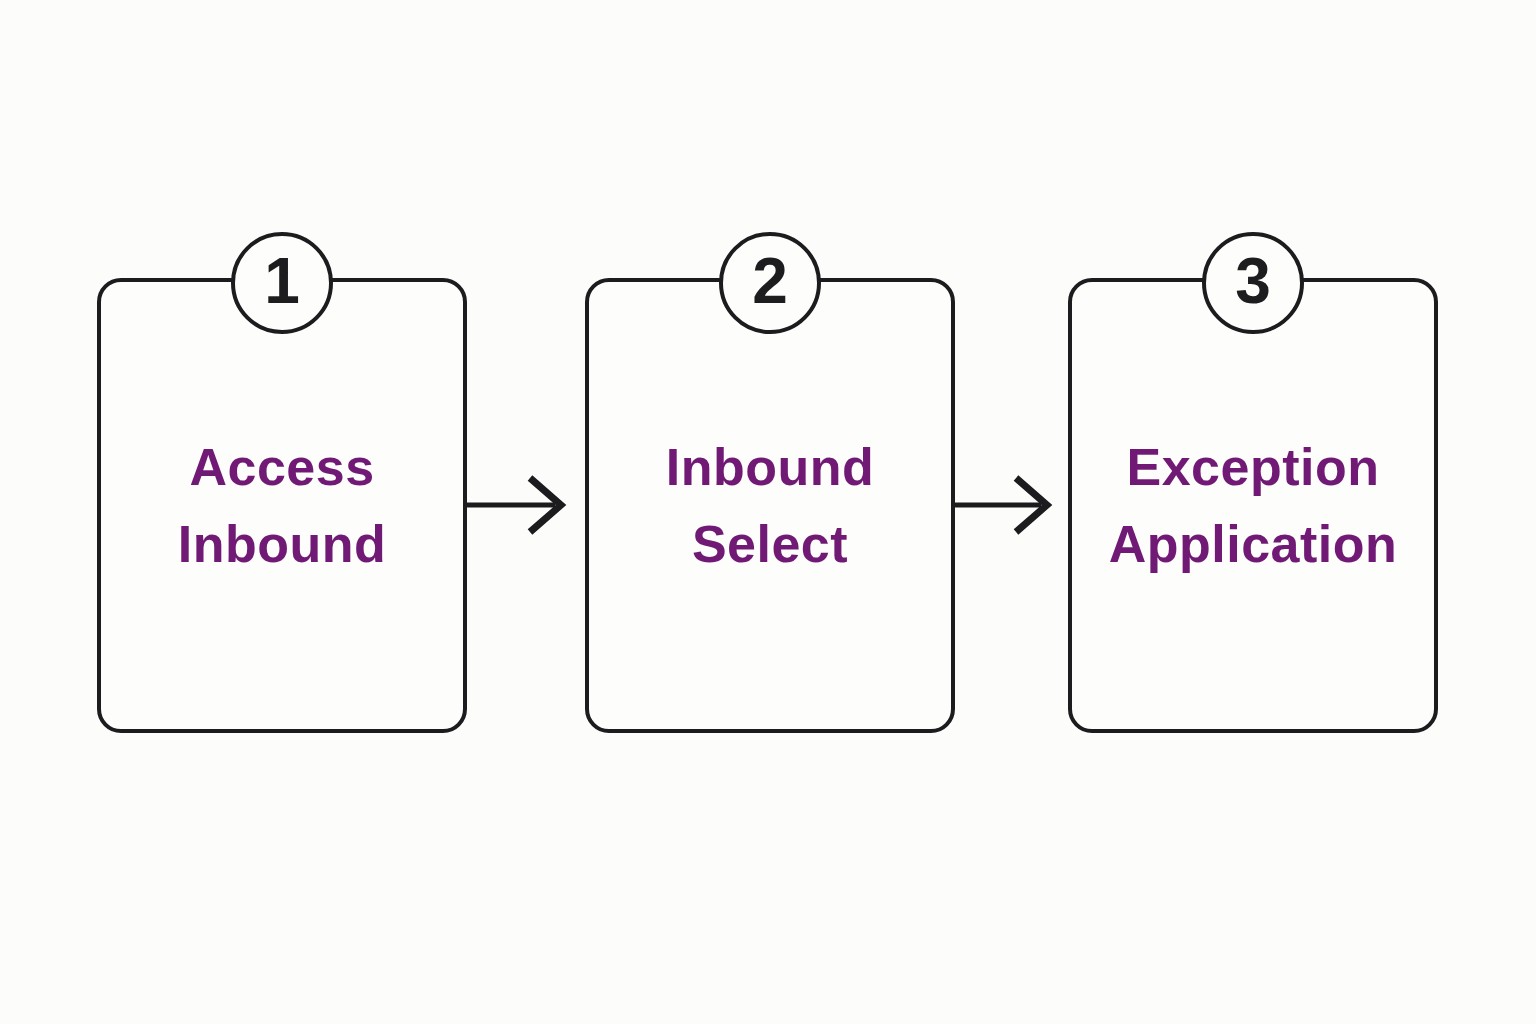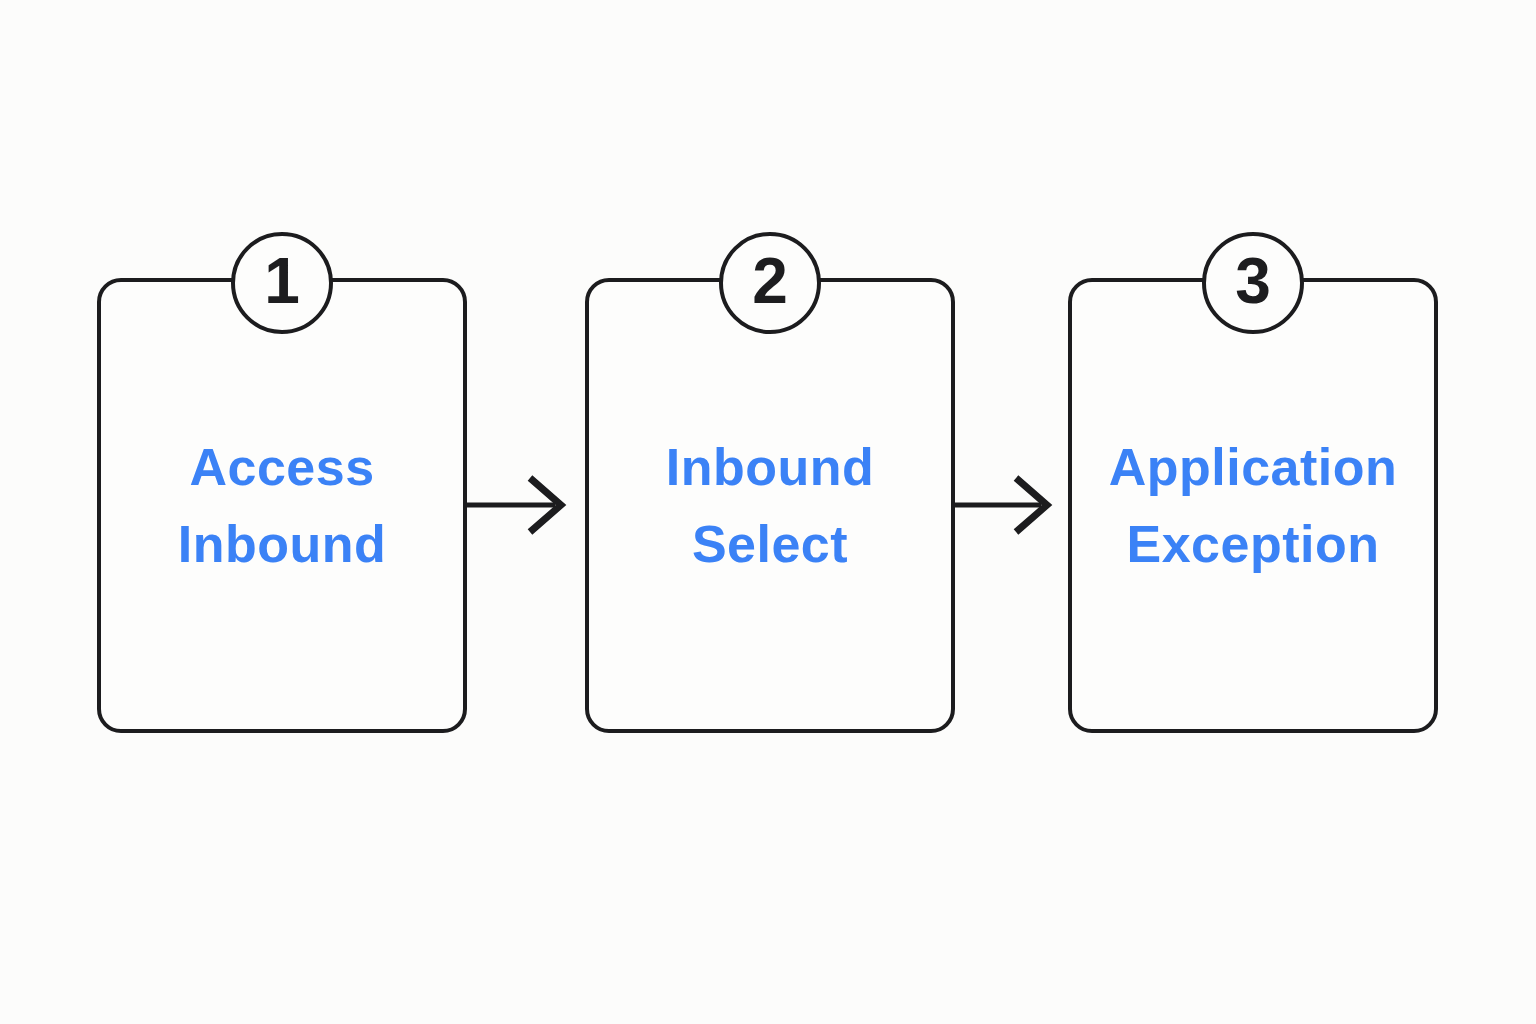--- a/index.html
+++ b/index.html
@@ -45,21 +45,21 @@
     font-size: 64px;
     font-weight: 700;
     color: #1d1d1f;
     line-height: 1;
     padding-bottom: 4px;
   }
   .step-text {
     text-align: center;
     font-size: 52px;
     font-weight: 700;
-    color: #3b82f6;
+    color: #701a75;
     line-height: 77px;
     letter-spacing: 0.5px;
   }
   .connector {
     position: absolute;
     top: 445px;
     width: 120px;
     height: 120px;
   }
   .connector.pos-1 { left: 467px; }
@@ -98,18 +98,18 @@
   <svg class="connector pos-2" viewBox="0 0 120 120" aria-hidden="true">
     <line x1="0" y1="60" x2="88" y2="60" stroke="#1c1c1e" stroke-width="5"></line>
     <polyline points="63,33 94,60 63,87" fill="none" stroke="#1c1c1e" stroke-width="7"></polyline>
   </svg>
 
   <div class="step-card pos-3">
     <div class="step-badge">
       <span>3</span>
     </div>
     <div class="step-text">
+      <div>Exception</div>
       <div>Application</div>
-      <div>Exception</div>
     </div>
   </div>
 
 </div>
 
 </body></html>

